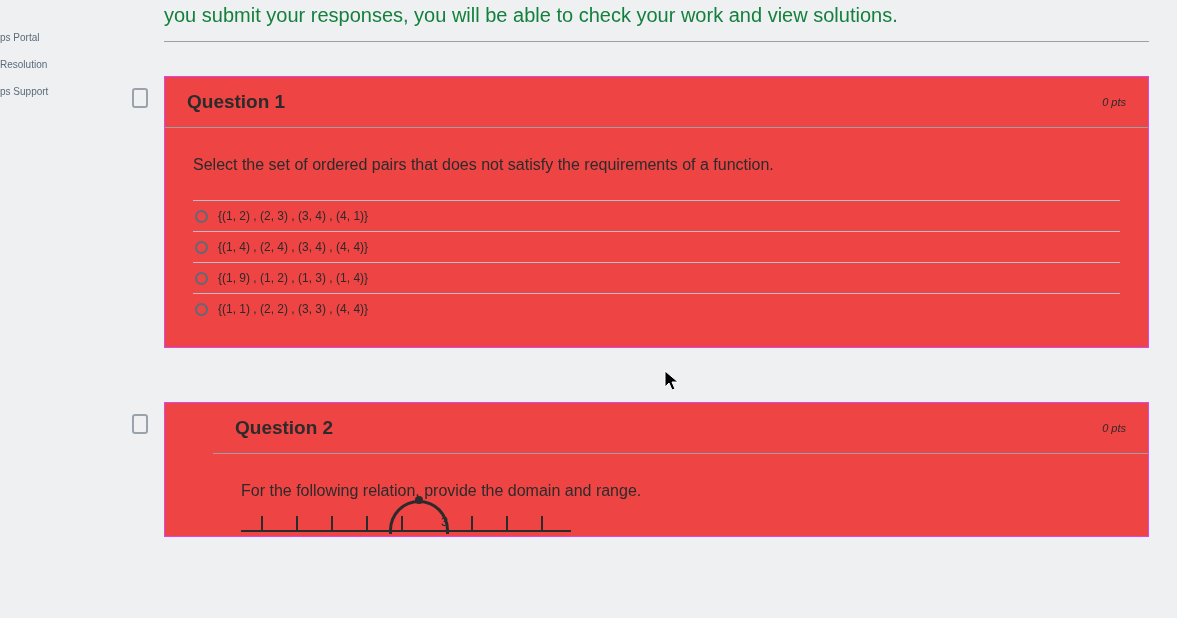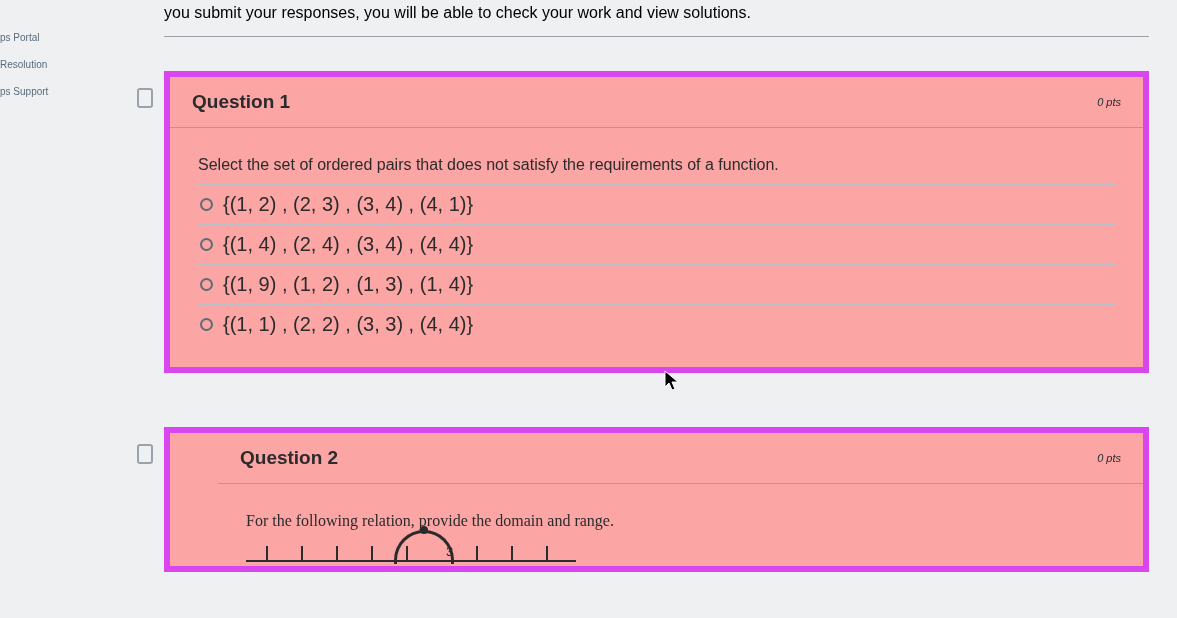--- a/index.html
+++ b/index.html
@@ -23,32 +23,32 @@
       padding: 8px 0 8px 0;
       text-align: left;
       cursor: pointer;
     }
     .main {
       flex: 1;
       padding: 0 28px 0 60px;
       position: relative;
     }
     .instructions {
-      font-size: 16px;
-      color: #000000;
+      font-size: 20px;
+      color: #15803d;
       margin: 4px 0 14px 0;
     }
     .hr {
       border: none;
       border-bottom: 1px solid #9aa1a8;
       margin-bottom: 34px;
     }
     .question-block {
-      border: 6px solid #d946ef;
-      background: #fca5a5;
+      border: 1px solid #d946ef;
+      background: #ef4444;
       margin-bottom: 54px;
       position: relative;
     }
     .drag-icon {
       position: absolute;
       left: -34px;
       top: 10px;
       width: 18px;
       height: 22px;
       color: #9aa3ab;
@@ -70,29 +70,29 @@
       font-size: 11px;
       color: #2b2b2b;
       font-style: italic;
     }
     .q-body {
       padding: 28px 28px 22px 28px;
     }
     .prompt {
       font-size: 16px;
       color: #2b2b2b;
-      margin-bottom: 10px;
+      margin-bottom: 26px;
     }
     .choice-row {
       display: flex;
       align-items: center;
       gap: 10px;
       padding: 8px 2px;
       border-top: 1px solid #b8bfc6;
-      font-size: 20px;
+      font-size: 12px;
       color: #2b2b2b;
     }
     .choice-row:last-child { border-bottom: 1px solid transparent; }
     .radio-dot {
       width: 13px;
       height: 13px;
       border: 2px solid #5e6a75;
       border-radius: 50%;
       flex-shrink: 0;
     }
@@ -186,21 +186,21 @@
     <div class="drag-icon">
       <svg viewBox="0 0 18 22" fill="none" stroke="currentColor" stroke-width="2">
         <rect x="2" y="2" width="14" height="18" rx="2"></rect>
       </svg>
     </div>
     <div class="q-header">
       <div class="q-title">Question 2</div>
       <div class="q-points">0 pts</div>
     </div>
     <div class="q-body" style="padding-bottom:0;">
-      <div class="prompt" style="margin-bottom:8px;font-family:Liberation Serif, serif;">For the following relation, provide the domain and range.</div>
+      <div class="prompt" style="margin-bottom:8px;">For the following relation, provide the domain and range.</div>
     </div>
     <div class="axis-snippet">
       <div class="axis-line">
         <div class="tick" style="left:20px"></div>
         <div class="tick" style="left:55px"></div>
         <div class="tick" style="left:90px"></div>
         <div class="tick" style="left:125px"></div>
         <div class="tick" style="left:160px"></div>
         <div class="tick" style="left:230px"></div>
         <div class="tick" style="left:265px"></div>

